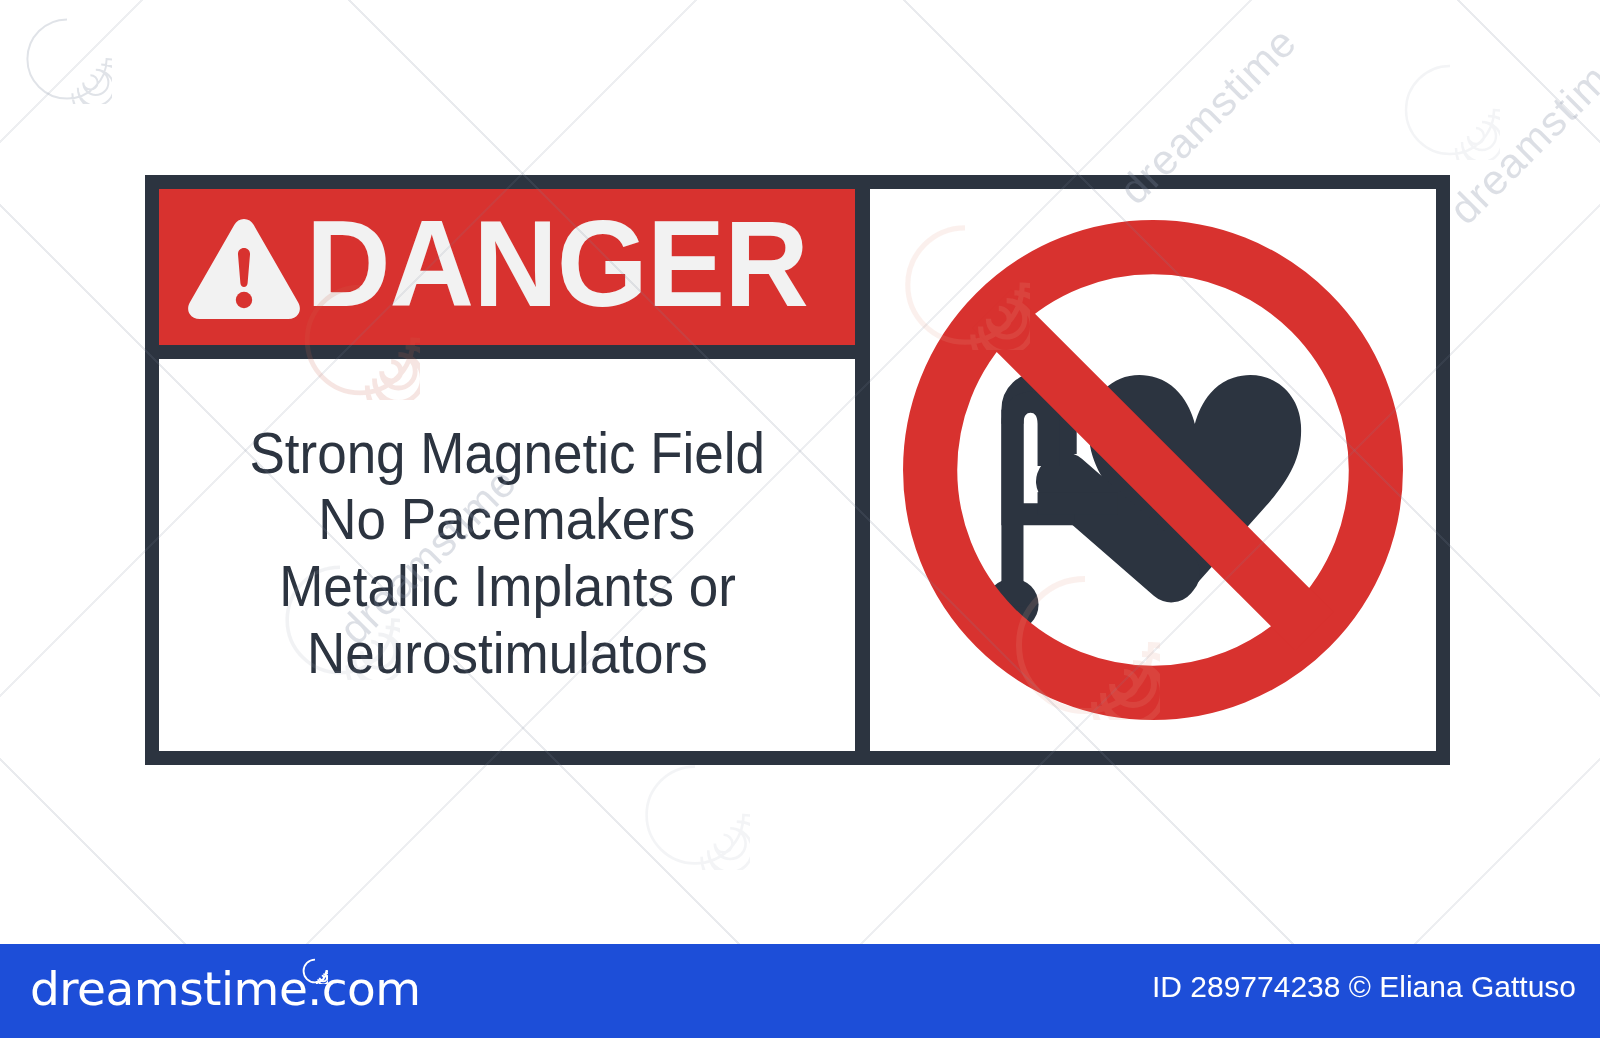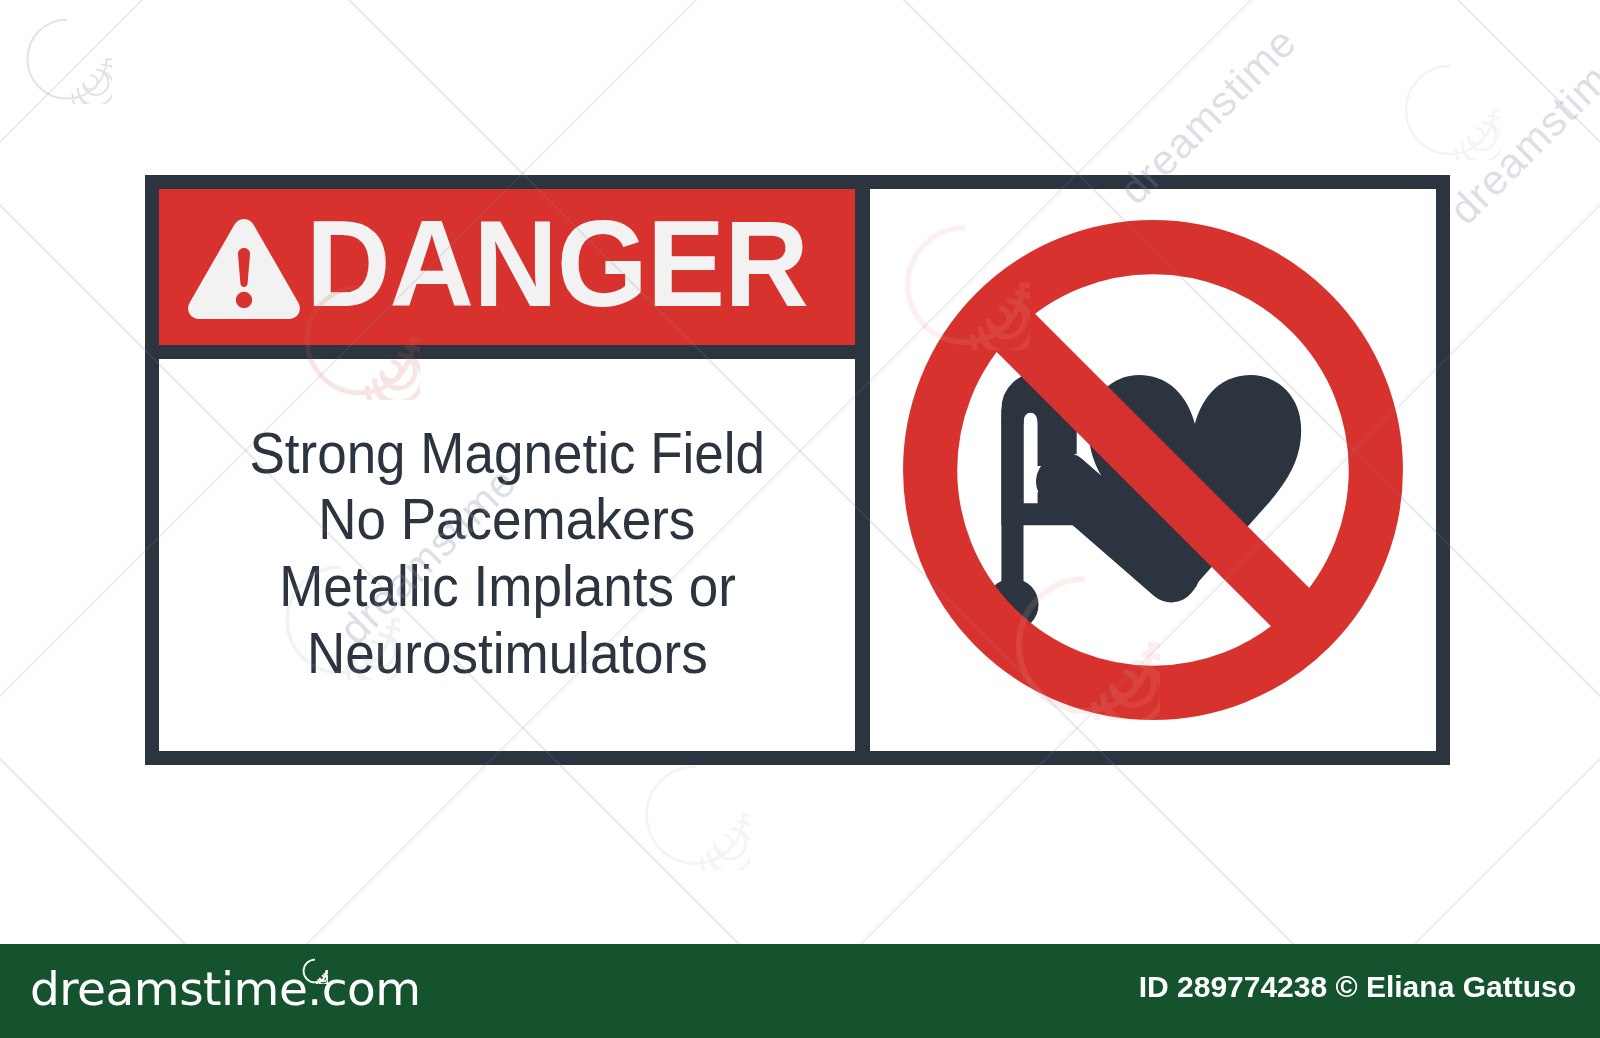--- a/index.html
+++ b/index.html
@@ -144,21 +144,21 @@
     display: block;
   }
 
   
   .footer {
     position: absolute;
     left: 0;
     top: 944px;
     width: 1600px;
     height: 94px;
-    background: #14532d;
+    background: #1d4ed8;
     z-index: 10;
   }
   .brand {
     position: absolute;
     left: 30px;
     top: 17px;
     color: #ffffff;
     font-size: 47px;
     letter-spacing: -0.5px;
     font-family: "DejaVu Sans", sans-serif;
@@ -167,21 +167,21 @@
     position: absolute;
     left: 302px;
     top: 14px;
   }
   .credit {
     position: absolute;
     right: 24px;
     top: 26px;
     color: #ffffff;
     font-size: 30px;
-    font-weight: bold;
+    font-weight: normal;
     white-space: nowrap;
   }
 </style>
 </head>
 <body>
 
 <div id="page">
 
   <div class="sign">
     <div class="sign-inner">

